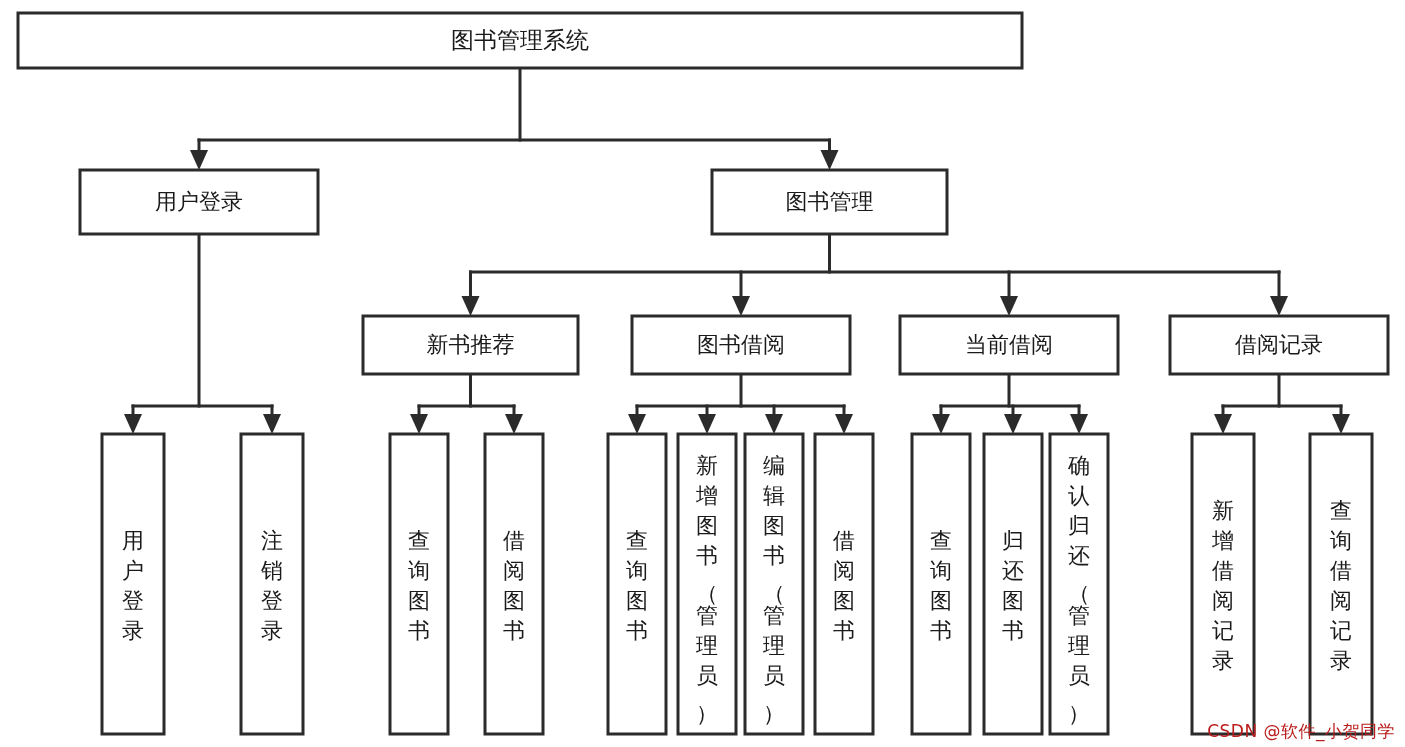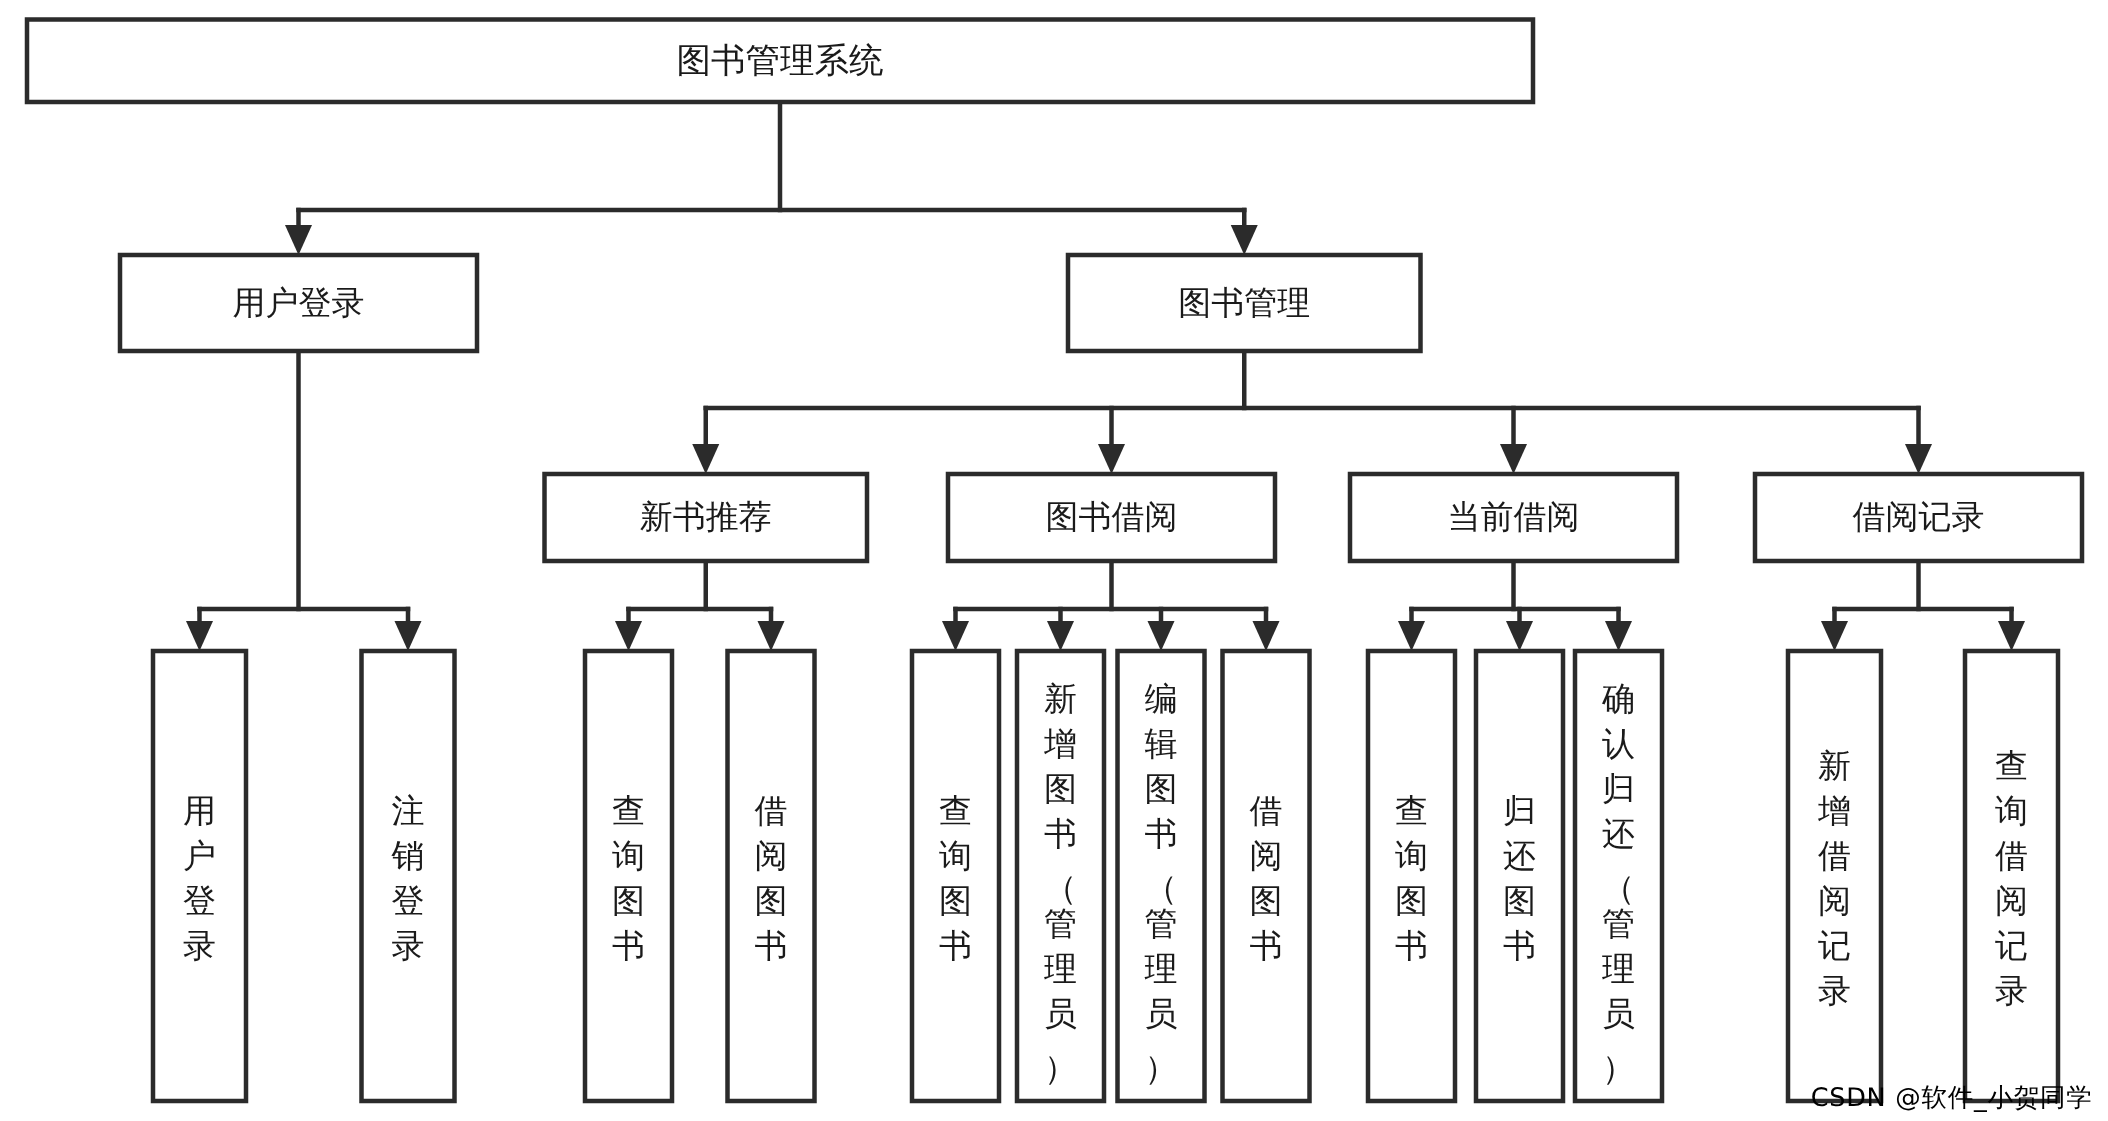--- a/index.html
+++ b/index.html
@@ -27,21 +27,21 @@
     fill:#1a1a1a;
     font-size:22px;
     text-anchor:middle;
   }
   .watermark{
     position:absolute;
     right:10px;
     bottom:4px;
     font-family:"DejaVu Sans","Liberation Sans",sans-serif;
     font-size:17px;
-    color:#000000;
+    color:#b91c1c;
     letter-spacing:0.5px;
     white-space:nowrap;
     pointer-events:none;
   }
 </style>
 </head>
 <body>
 
 <svg id="diagram" viewBox="0 0 1405 747" xmlns="http://www.w3.org/2000/svg">
   <g id="edge-layer">

